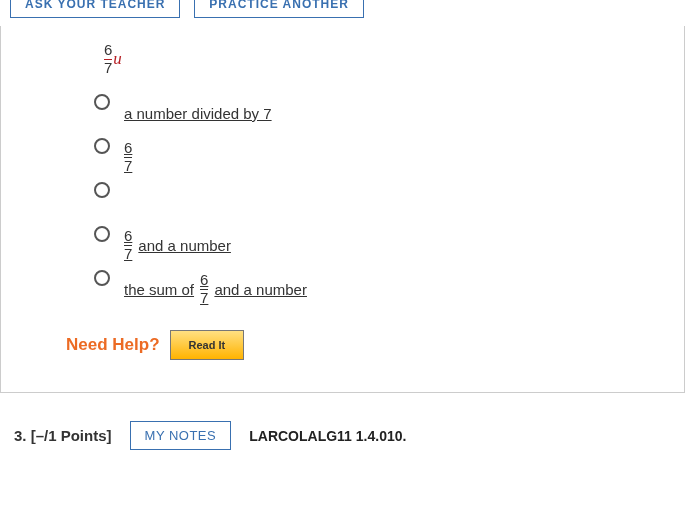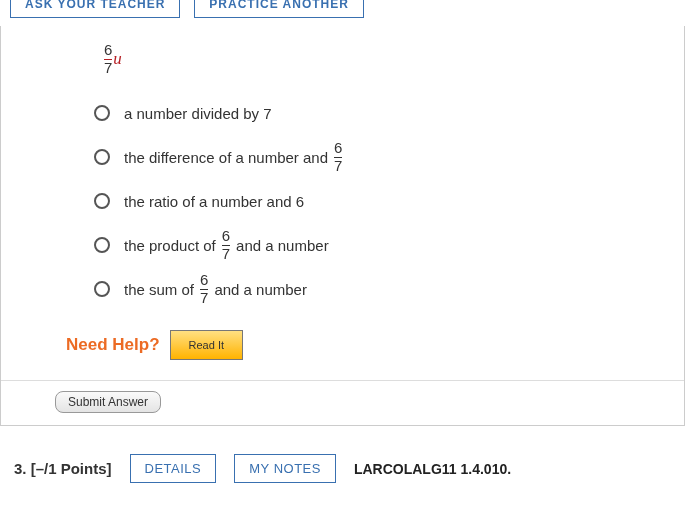--- a/index.html
+++ b/index.html
@@ -57,23 +57,23 @@
       font-style: italic;
       color: #b62025;
       font-family: serif;
       font-size: 17px;
       vertical-align: middle;
       margin-left: 1px;
     }
     .options { margin-left: 28px; }
     .opt-row {
       display: flex;
-      align-items: center;
       min-height: 38px;
       margin: 6px 0;
+      text-decoration: underline;
     }
     .radio {
       width: 16px; height: 16px;
       border: 2px solid #555;
       border-radius: 50%;
       margin-right: 14px;
       flex-shrink: 0;
     }
     .opt-text {
       display: flex;
@@ -89,21 +89,21 @@
     }
     .need-help {
       color: #ec6b24;
       font-weight: bold;
       font-size: 17px;
     }
     .read-it {
       background: linear-gradient(#ffe082, #ffb300);
       border: 1px solid #777;
       font-size: 11px;
-      font-weight: normal;
+      font-weight: bold;
       padding: 8px 18px;
     }
     .submit-row {
       border-top: 1px solid #ddd;
       padding: 10px 12px 0 54px;
     }
     .submit-btn {
       background: linear-gradient(#fafafa,#e4e4e4);
       border: 1px solid #999;
       border-radius: 8px;
@@ -155,37 +155,34 @@
 
     <div class="options">
       <div class="opt-row">
         <span class="radio"></span>
         <span class="opt-text">a number divided by 7</span>
       </div>
 
       <div class="opt-row">
         <span class="radio"></span>
         <span class="opt-text">
-          <span>the difference of a number and</span>
           <span class="frac">
             <span class="num">6</span>
             <span class="den">7</span>
           </span>
         </span>
       </div>
 
       <div class="opt-row">
         <span class="radio"></span>
-        <span class="opt-text">the ratio of a number and 6</span>
       </div>
 
       <div class="opt-row">
         <span class="radio"></span>
         <span class="opt-text">
-          <span>the product of</span>
           <span class="frac">
             <span class="num">6</span>
             <span class="den">7</span>
           </span>
           <span>and a number</span>
         </span>
       </div>
 
       <div class="opt-row">
         <span class="radio"></span>
@@ -199,26 +196,22 @@
         </span>
       </div>
     </div>
 
     <div class="need-help-row">
       <span class="need-help">Need Help?</span>
       <span class="read-it">Read It</span>
     </div>
   </div>
 
-  <div class="submit-row">
-    <button class="submit-btn">Submit Answer</button>
-  </div>
 </div>
 
 <div class="q-header">
   <span class="q-num">
     <span>3.</span>
     <span>[–/1 Points]</span>
   </span>
-  <span class="hdr-btn">DETAILS</span>
   <span class="hdr-btn">MY NOTES</span>
   <span class="src">LARCOLALG11 1.4.010.</span>
 </div>
 
 </body></html>

